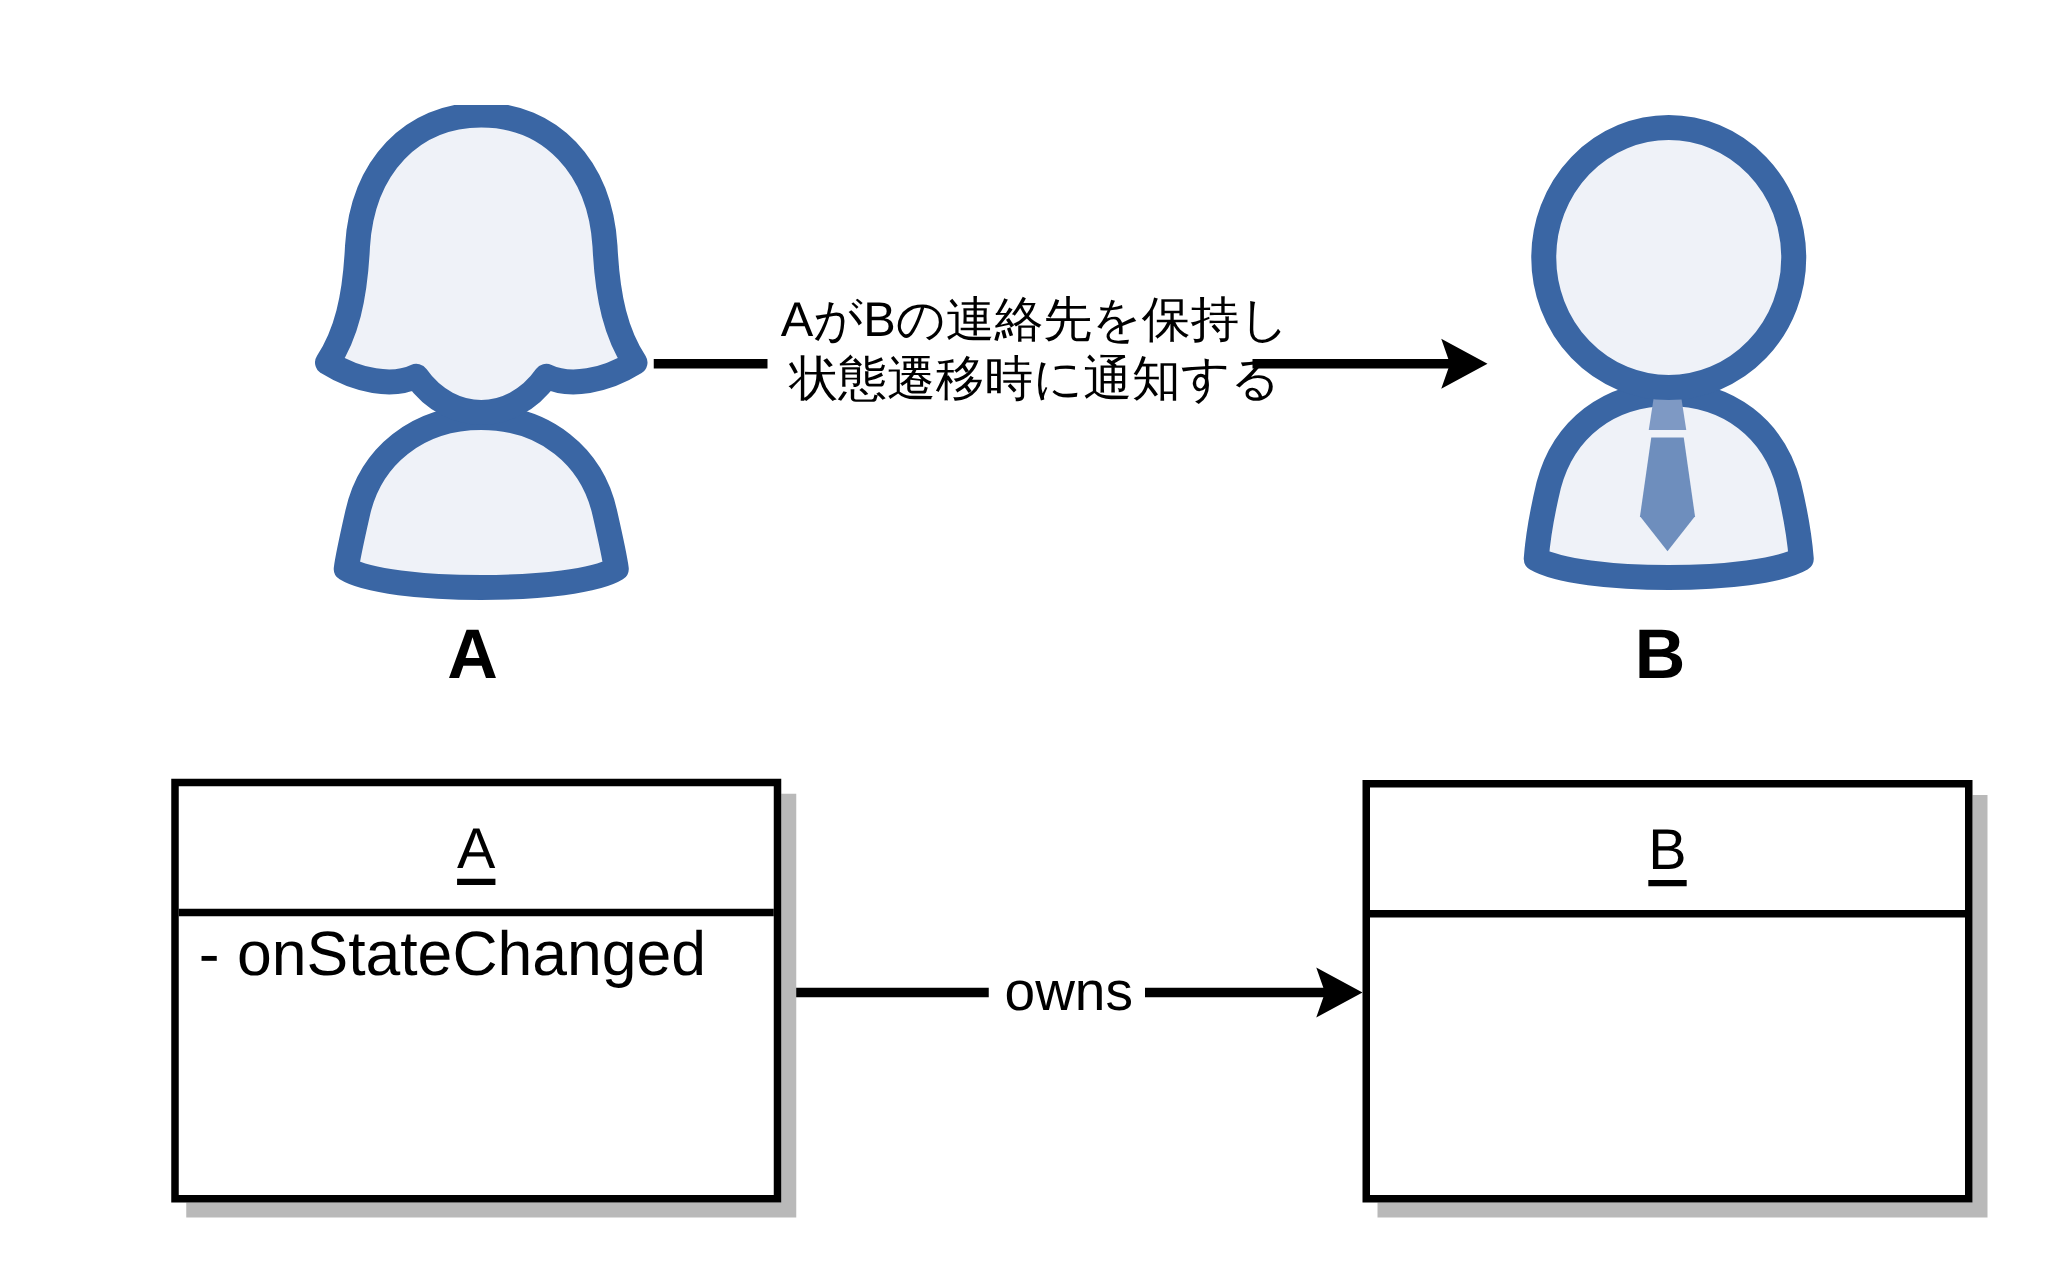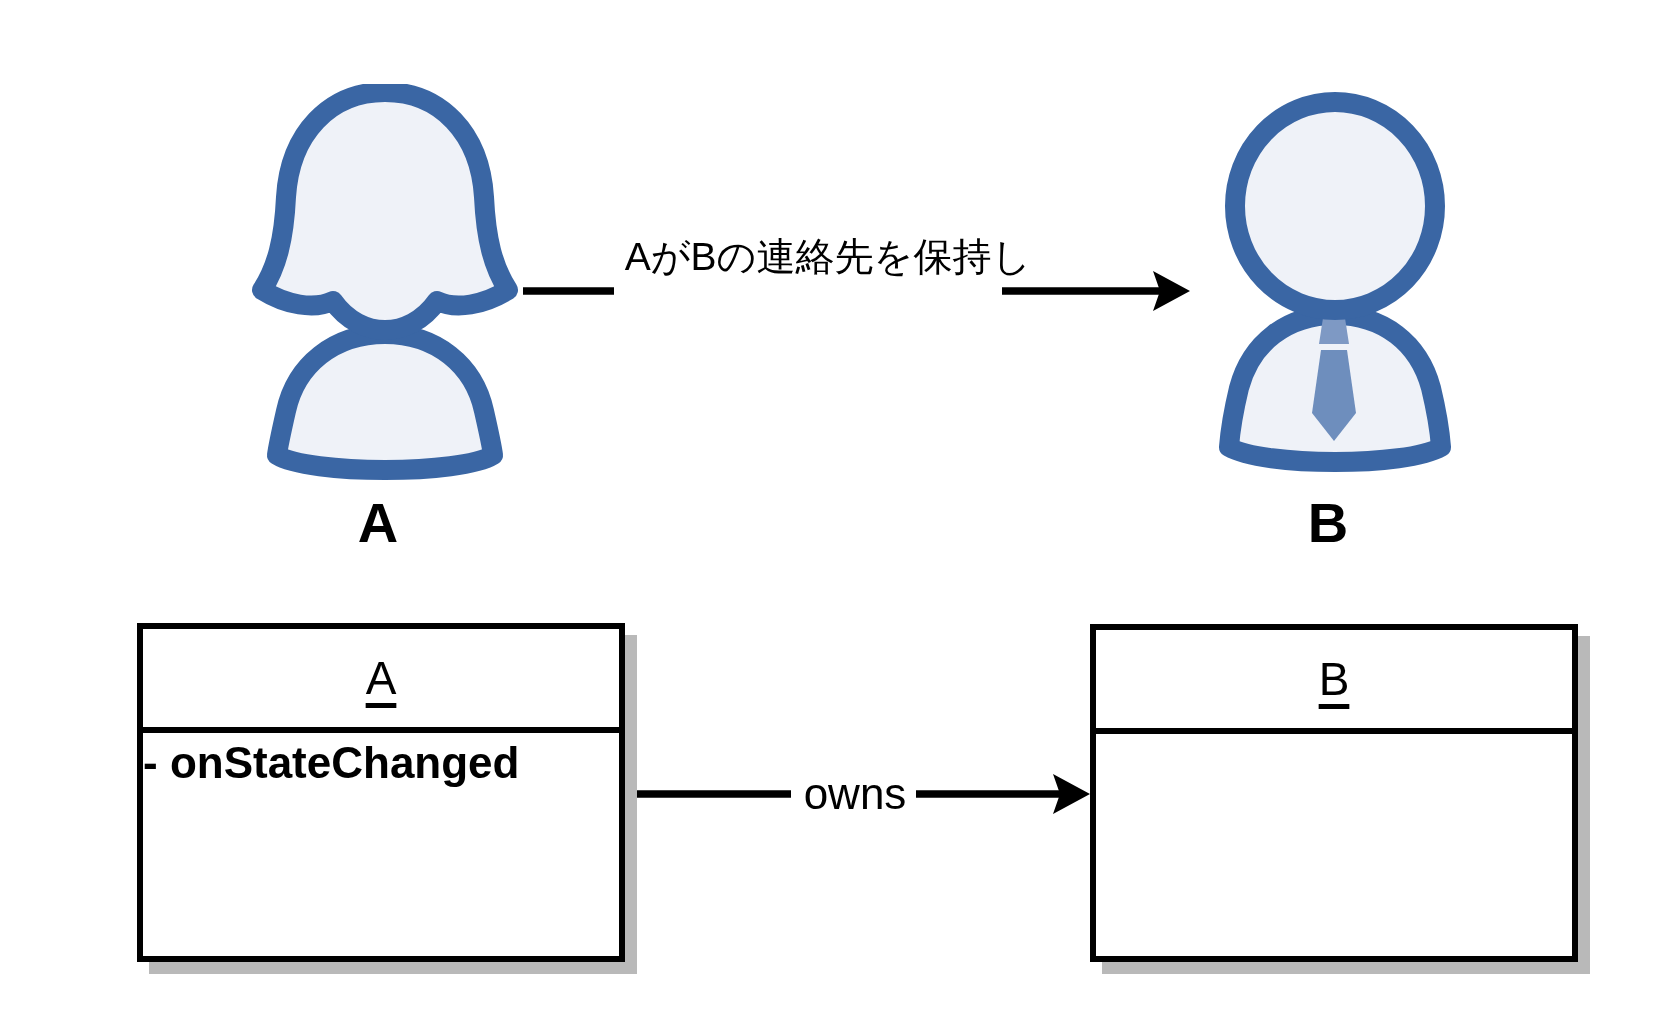--- a/index.html
+++ b/index.html
@@ -28,21 +28,21 @@
   .assoc-note{left:600px;top:233px;width:420px;text-align:center;font-size:39px;line-height:47px;white-space:nowrap;margin-left:18px;}
   .owns-label{left:795px;top:768px;width:120px;text-align:center;font-size:44px;line-height:52px;}
 
   
   .class-box{background:var(--box-background);border:6px solid var(--line);
     box-shadow:12px 12px 0 0 var(--shadow);box-sizing:border-box;}
   .class-header{height:98px;border-bottom:6px solid var(--line);
     display:flex;align-items:center;justify-content:center;}
   .class-title{font-size:46px;text-decoration:underline;
     text-decoration-thickness:5px;text-underline-offset:9px;}
-  .class-body{padding:4px 0;font-size:44px;line-height:52px;font-weight:bold;}
+  .class-body{padding:4px 16px;font-size:50px;line-height:52px;}
 </style>
 </head>
 <body>
 
 <div id="canvas">
 
   <svg class="abs" style="left:0;top:0" width="1657" height="1020" viewBox="0 0 1657 1020">
     <g>
       <line class="conn" x1="523" y1="291" x2="614" y2="291"></line>
       <line class="conn" x1="1002" y1="291" x2="1162" y2="291"></line>
@@ -56,20 +56,21 @@
   </svg>
 
   <svg class="abs" style="left:233px;top:84px" width="300" height="400" viewBox="0 0 300 400">
     <path class="person-shape" d="M152,250 C101,250 63,281 53,327 C48,349 45,363 44,371 C76,391 228,391 260,371 C259,363 256,349 251,327 C241,281 203,250 152,250 Z"></path>
     <path class="person-shape" d="M152,8 C97,8 57,49 53,113 C51,155 44,183 29,206 C53,221 81,226 100,217 C114,237 134,246 152,246 C170,246 190,237 204,217 C223,226 251,221 275,206 C260,183 253,155 251,113 C247,49 207,8 152,8 Z"></path>
   </svg>
   <div class="abs actor-label" style="left:318px">A</div>
 
   <div class="abs assoc-note">
     <div>AがBの連絡先を保持し</div>
+    <div>状態遷移時に通知する</div>
   </div>
 
   <svg class="abs" style="left:1185px;top:82px" width="300" height="400" viewBox="0 0 300 400">
     <path class="person-shape" d="M150,233 C102,233 66,261 54,306 C48,331 45,352 44,365 C78,385 222,385 256,365 C255,352 252,331 246,306 C234,261 198,233 150,233 Z"></path>
     <polygon class="tie-knot" points="138,236 160,236 164,262 134,262"></polygon>
     <polygon class="tie-body" points="136,268 162,268 171,331 149,359 127,331"></polygon>
     <ellipse class="person-shape" cx="150" cy="124" rx="100" ry="104"></ellipse>
   </svg>
   <div class="abs actor-label" style="left:1268px">B</div>
 

